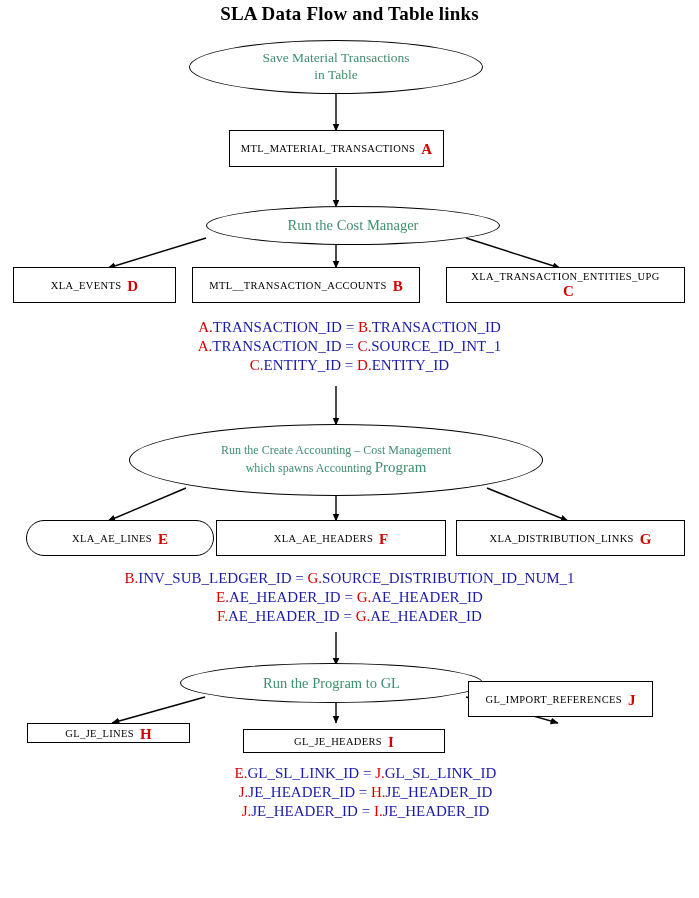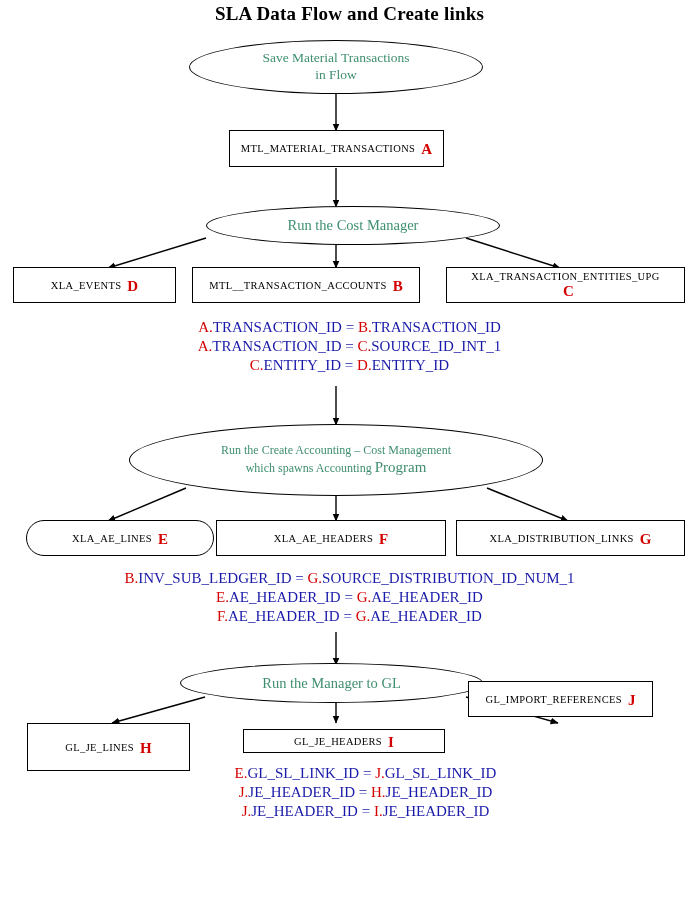--- a/index.html
+++ b/index.html
@@ -93,21 +93,21 @@
     white-space: nowrap;
   }
   .joins .ltr { color: #d40000; }
   .joins .row { display: block; }
 </style>
 </head>
 <body>
 
 <div id="canvas">
 
-  <div class="title">SLA Data Flow and Create links</div>
+  <div class="title">SLA Data Flow and Table links</div>
 
   <svg id="wires" viewBox="0 0 699 898">
     <defs>
       <marker id="ah" markerWidth="10" markerHeight="10" refX="7.4" refY="3.4" orient="auto" markerUnits="userSpaceOnUse">
         <path d="M0,0 L8,3.4 L0,6.8 z" fill="#000000"></path>
       </marker>
     </defs>
     <g stroke="#000000" stroke-width="1.4" fill="none">
 
       <line x1="336" y1="93" x2="336" y2="131" marker-end="url(#ah)"></line>
@@ -128,40 +128,40 @@
 
       <line x1="205" y1="697" x2="112" y2="723" marker-end="url(#ah)"></line>
       <line x1="336" y1="702" x2="336" y2="723" marker-end="url(#ah)"></line>
       <line x1="466" y1="697" x2="558" y2="723" marker-end="url(#ah)"></line>
     </g>
   </svg>
 
   <div class="ellipse medium" style="left:189px; top:40px; width:294px; height:54px;">
     <div class="etext">
       <span>Save Material Transactions</span><br>
-      <span>in Flow</span>
+      <span>in Table</span>
     </div>
   </div>
 
   <div class="ellipse medium" style="left:206px; top:206px; width:294px; height:39px;">
     <div class="etext">
       <span style="font-size:14.5px;">Run the Cost Manager</span>
     </div>
   </div>
 
   <div class="ellipse small" style="left:129px; top:424px; width:414px; height:72px;">
     <div class="etext">
       <span>Run the Create Accounting – Cost Management</span><br>
       <span>which spawns Accounting </span><span class="big">Program</span>
     </div>
   </div>
 
   <div class="ellipse medium" style="left:180px; top:663px; width:303px; height:40px;">
     <div class="etext">
-      <span style="font-size:14.5px;">Run the Manager to GL</span>
+      <span style="font-size:14.5px;">Run the Program to GL</span>
     </div>
   </div>
 
   <div class="node-box" style="left:229px; top:130px; width:215px; height:37px;">
     <span class="tname">MTL_MATERIAL_TRANSACTIONS</span>
     <span class="tletter">A</span>
   </div>
 
   <div class="node-box" style="left:13px; top:267px; width:163px; height:36px;">
     <span class="tname">XLA_EVENTS</span>
@@ -186,21 +186,21 @@
   <div class="node-box" style="left:216px; top:520px; width:230px; height:36px;">
     <span class="tname">XLA_AE_HEADERS</span>
     <span class="tletter">F</span>
   </div>
 
   <div class="node-box" style="left:456px; top:520px; width:229px; height:36px;">
     <span class="tname">XLA_DISTRIBUTION_LINKS</span>
     <span class="tletter">G</span>
   </div>
 
-  <div class="node-box" style="left:27px; top:723px; width:163px; height:48px;">
+  <div class="node-box" style="left:27px; top:723px; width:163px; height:20px;">
     <span class="tname">GL_JE_LINES</span>
     <span class="tletter">H</span>
   </div>
 
   <div class="node-box" style="left:243px; top:723px; width:202px; height:24px;margin-top:6px;">
     <span class="tname">GL_JE_HEADERS</span>
     <span class="tletter">I</span>
   </div>
 
   <div class="node-box" style="left:468px; top:681px; width:185px; height:36px;">

